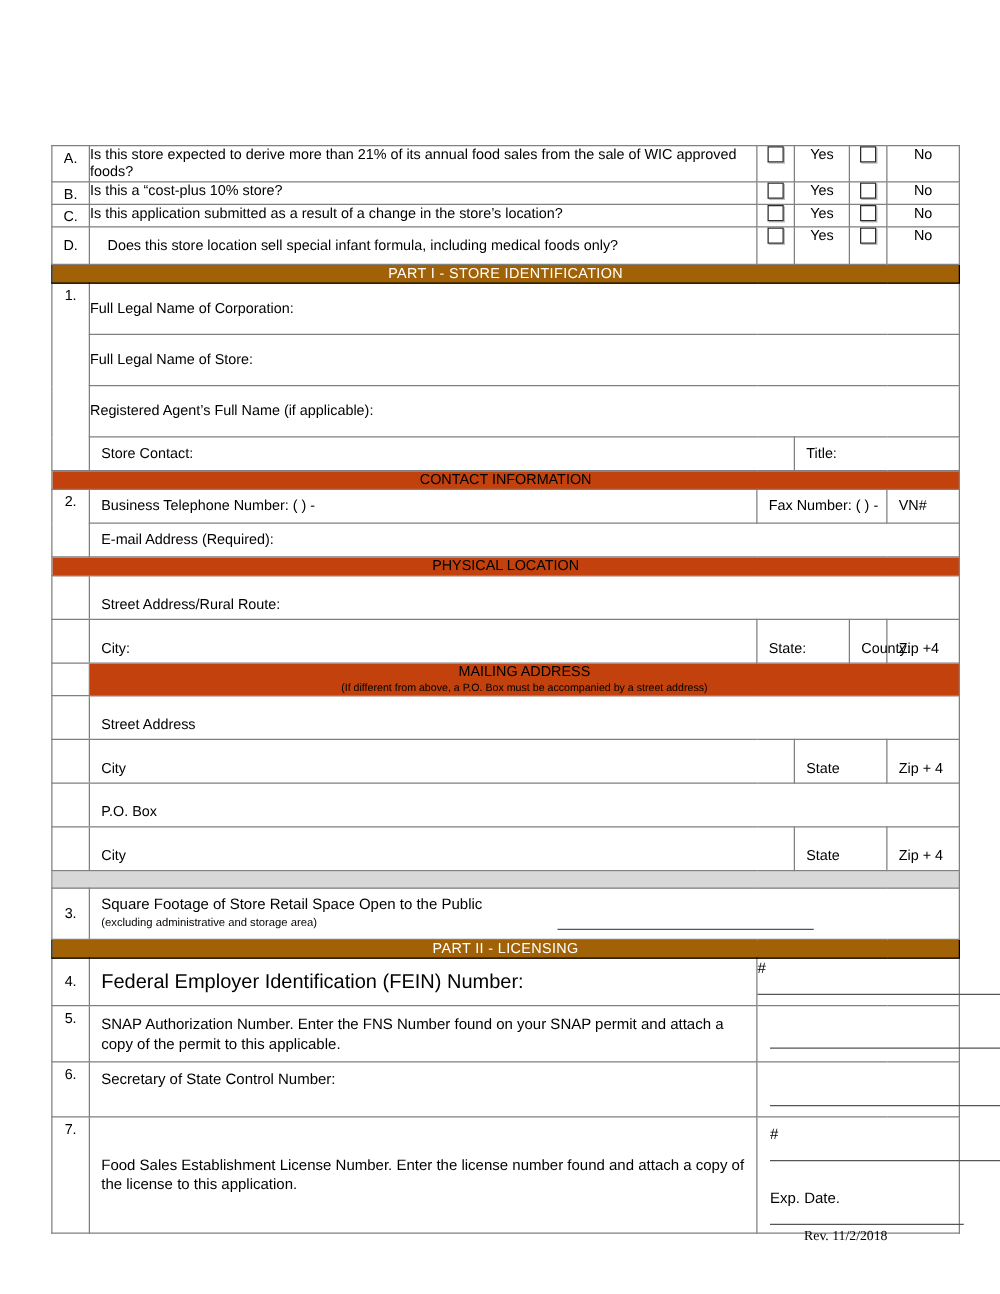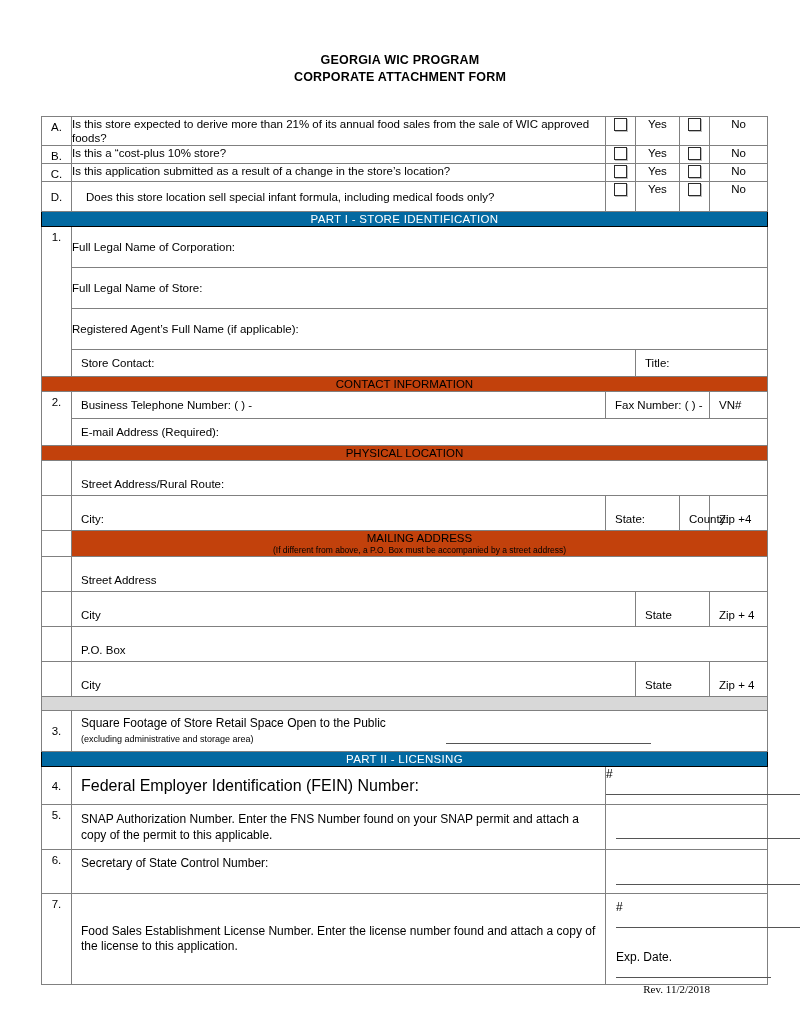--- a/index.html
+++ b/index.html
@@ -88,21 +88,21 @@
     height: 13px;
     box-sizing: border-box;
     border: 1px solid #2b2b2b;
     background: #ffffff;
     box-shadow: 1px 1px 0 #bdbdbd;
     vertical-align: middle;
   }
 
   
   .banner-black {
-    background: #0369a1;
+    background: #a16207;
     color: #ffffff;
     text-align: center;
     font-size: 11.5px;
     font-weight: normal;
     padding: 3px 0 3px 0;
     letter-spacing: 0.3px;
     border: 1px solid #000000 !important;
   }
   
   .banner-gray {
@@ -167,24 +167,20 @@
     top: 983px;
     font-family: "Liberation Serif", serif;
     font-size: 11px;
   }
 </style>
 </head>
 <body>
 
 <div class="page">
 
-  <div class="title-block">
-    <div class="title-line">GEORGIA WIC PROGRAM</div>
-    <div class="title-line">CORPORATE ATTACHMENT FORM</div>
-  </div>
 
   <table class="form-table">
     <colgroup>
       <col style="width:30px">
       <col style="width:534px">
       <col style="width:30px">
       <col style="width:44px">
       <col style="width:30px">
       <col style="width:58px">
     </colgroup>

